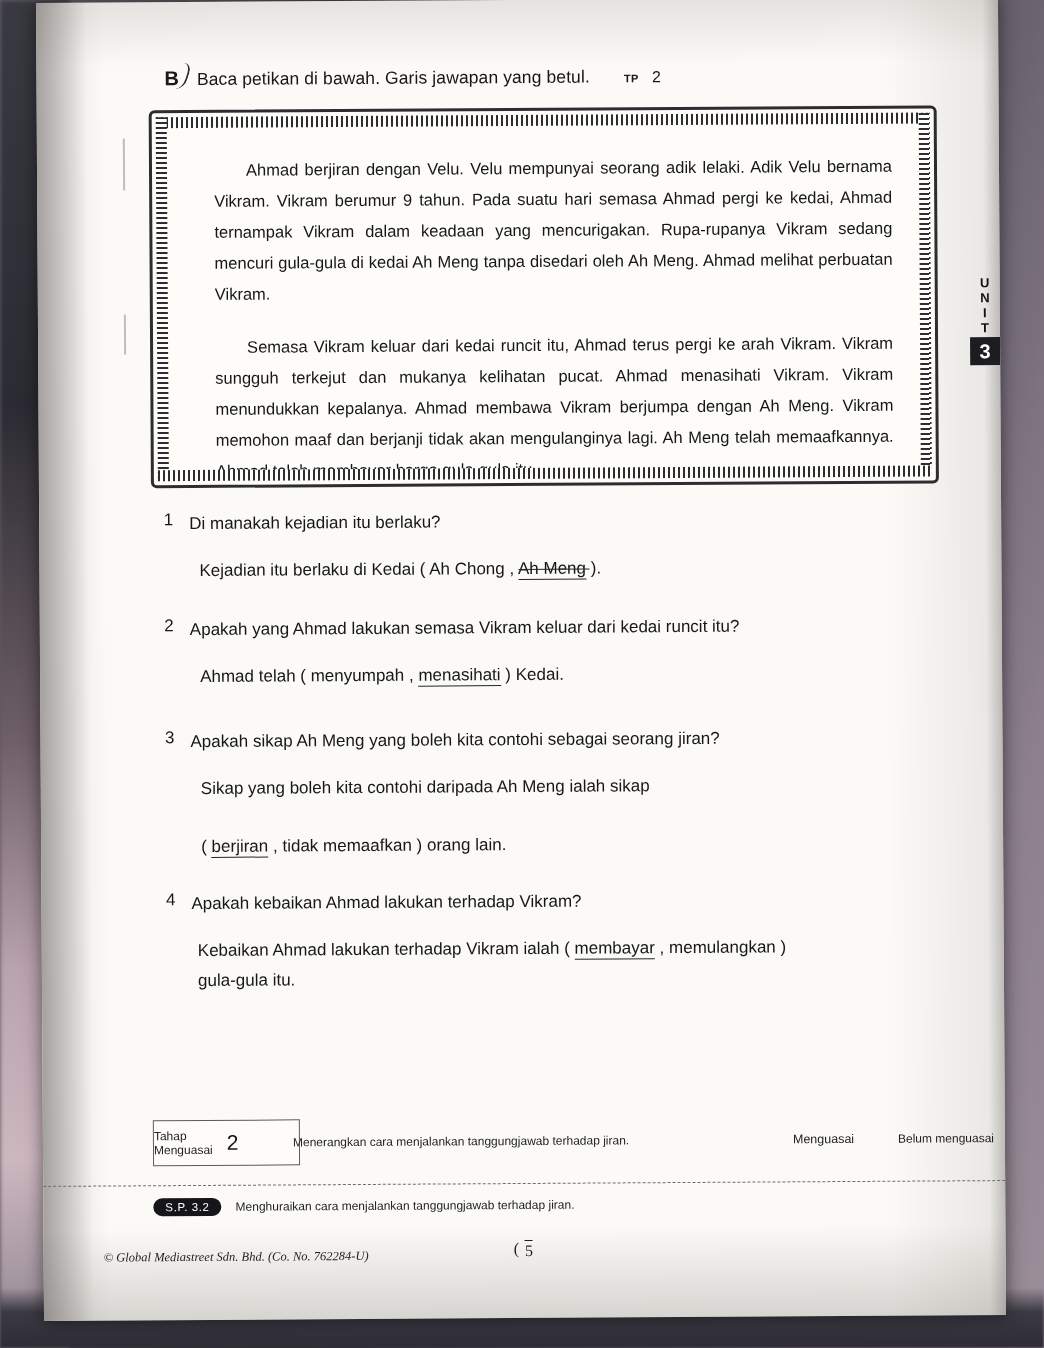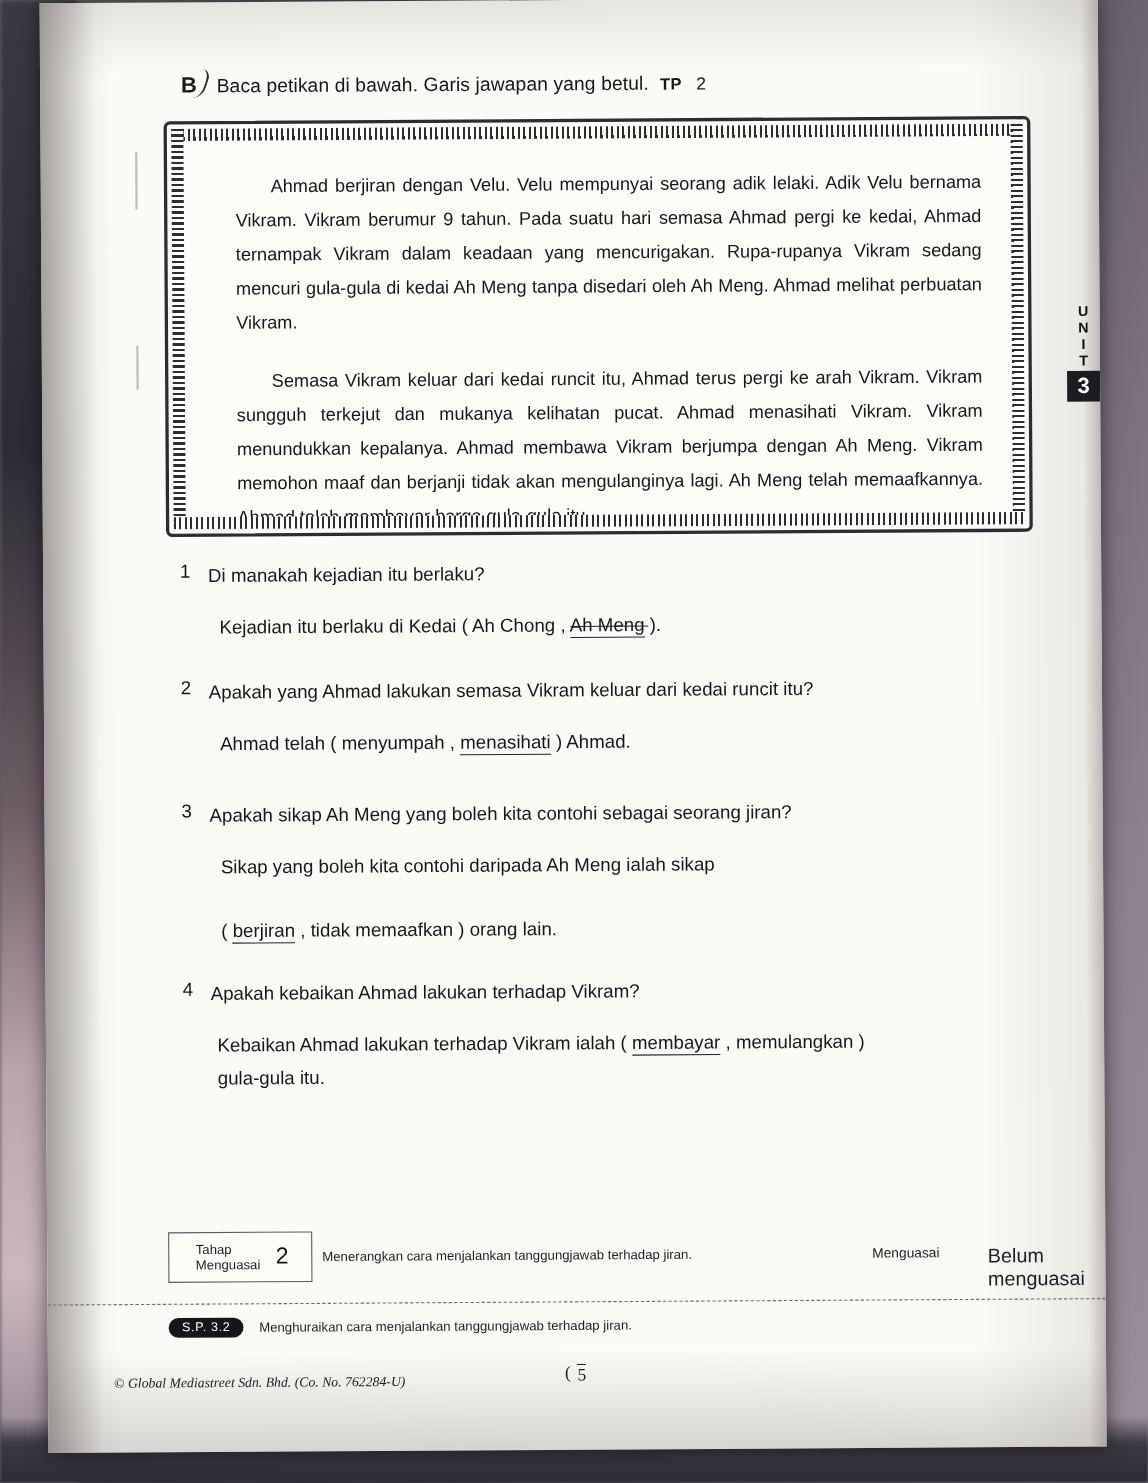--- a/index.html
+++ b/index.html
@@ -104,25 +104,25 @@
     border-right: 2px solid #2a2a2a;
     transform: skewX(-18deg);
     border-radius: 0 40% 40% 0;
   }
   .section-title {
     font-size: 17.5px;
     color: #16161a;
     letter-spacing: 0.1px;
   }
   .tp-label {
-    font-size: 15px;
+    font-size: 11px;
     font-weight: bold;
     letter-spacing: 0.5px;
     color: #17171b;
-    margin-left: 0;
+    margin-left: 24px;
   }
   .tp-num {
     font-size: 16px;
     color: #17171b;
     margin-left: 3px;
   }
 
   
   .passage-box {
     position: absolute;
@@ -243,27 +243,27 @@
     position: absolute;
     left: 60px;
     top: 1118px;
     width: 900px;
     height: 52px;
   }
   .tahap {
     position: absolute;
     left: 50px;
     top: 0;
-    width: 131px;
+    width: 147px;
     height: 46px;
     border: 1.2px solid #5a5a60;
     background: #fdfcf8;
     display: flex;
     align-items: center;
-    padding-left: 24px;
+    padding-left: 0;
     box-sizing: border-box;
   }
   .tahap .lbl {
     font-size: 12px;
     line-height: 14px;
     color: #1d1d22;
   }
   .tahap .val {
     font-size: 21px;
     margin-left: 14px;
@@ -281,21 +281,21 @@
     left: 690px;
     top: 16px;
     font-size: 12.5px;
     color: #1d1d22;
     text-align: right;
   }
   .belum {
     position: absolute;
     left: 795px;
     top: 16px;
-    font-size: 18px;
+    font-size: 12px;
     color: #1d1d22;
   }
 
   .dashed-rule {
     position: absolute;
     left: 0;
     top: 1183px;
     width: 962px;
     border-top: 1.2px dashed #6d6d72;
   }
@@ -400,21 +400,21 @@
         <span>Kejadian itu berlaku di Kedai ( Ah Chong , </span><span class="u strike">Ah Meng</span><span> ).</span>
       </div>
     </div>
 
     <div class="q" style="top:614px;">
       <div class="q-row">
         <div class="q-num">2</div>
         <div class="q-text">Apakah yang Ahmad lakukan semasa Vikram keluar dari kedai runcit itu?</div>
       </div>
       <div class="q-ans">
-        <span>Ahmad telah ( menyumpah , </span><span class="u">menasihati</span><span> ) Ahmad.</span>
+        <span>Ahmad telah ( menyumpah , </span><span class="u">menasihati</span><span> ) Kedai.</span>
       </div>
     </div>
 
     <div class="q" style="top:726px;">
       <div class="q-row">
         <div class="q-num">3</div>
         <div class="q-text">Apakah sikap Ah Meng yang boleh kita contohi sebagai seorang jiran?</div>
       </div>
       <div class="q-ans">Sikap yang boleh kita contohi daripada Ah Meng ialah sikap</div>
       <div class="q-ans" style="margin-top:28px;">

